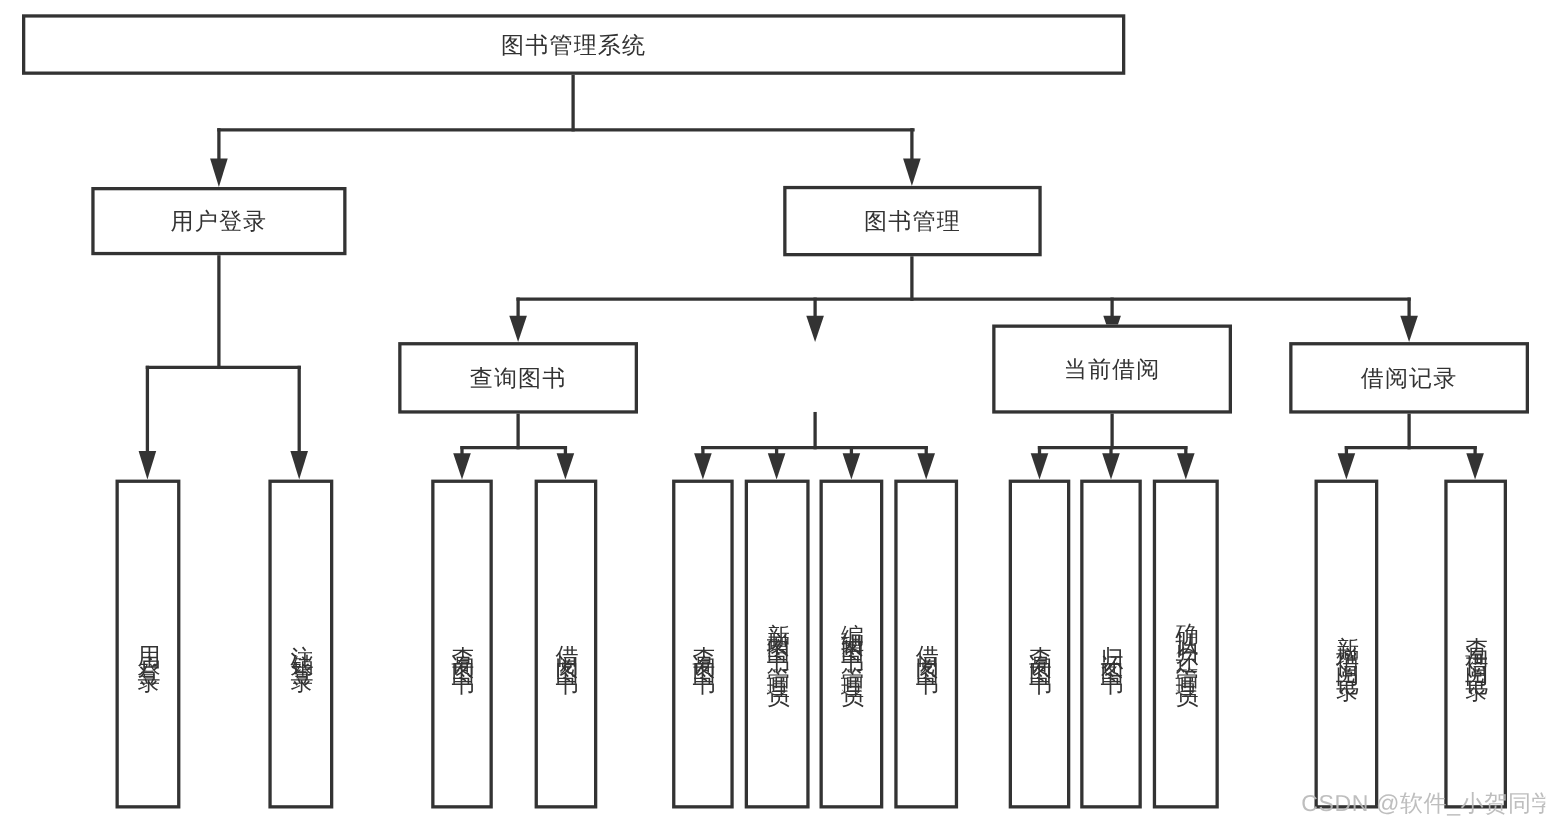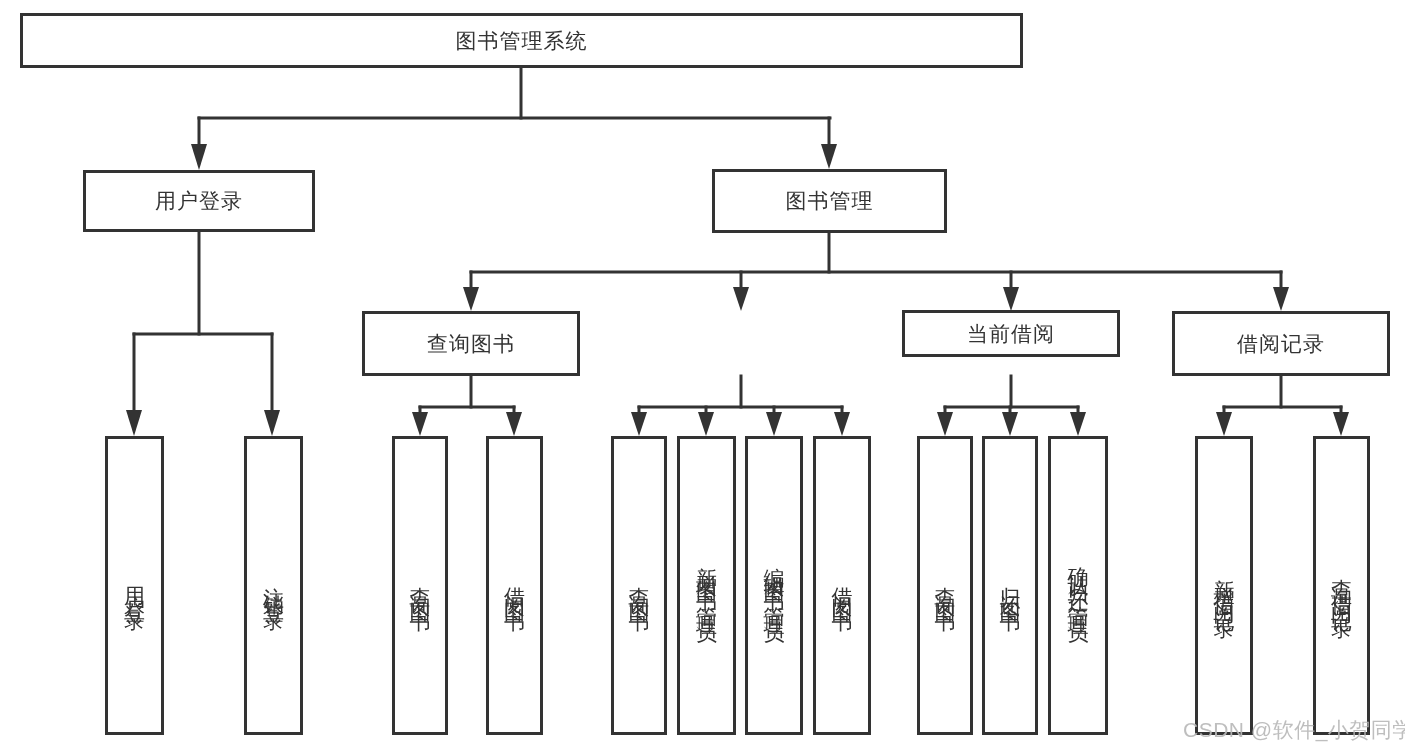--- a/index.html
+++ b/index.html
@@ -101,21 +101,21 @@
   <div class="box" style="left:83px;top:170px;width:232px;height:62px">
     <span class="lbl">用户登录</span>
   </div>
   <div class="box" style="left:712px;top:169px;width:235px;height:64px">
     <span class="lbl">图书管理</span>
   </div>
 
   <div class="box" style="left:362px;top:311px;width:218px;height:65px">
     <span class="lbl">查询图书</span>
   </div>
-  <div class="box" style="left:902px;top:310px;width:218px;height:47px">
+  <div class="box" style="left:902px;top:295px;width:218px;height:81px">
     <span class="lbl">当前借阅</span>
   </div>
   <div class="box" style="left:1172px;top:311px;width:218px;height:65px">
     <span class="lbl">借阅记录</span>
   </div>
 
   <div class="box v" style="left:105px;top:436px;width:59px;height:299px">
     <span class="lbl">用户登录</span>
   </div>
   <div class="box v" style="left:244px;top:436px;width:59px;height:299px">

